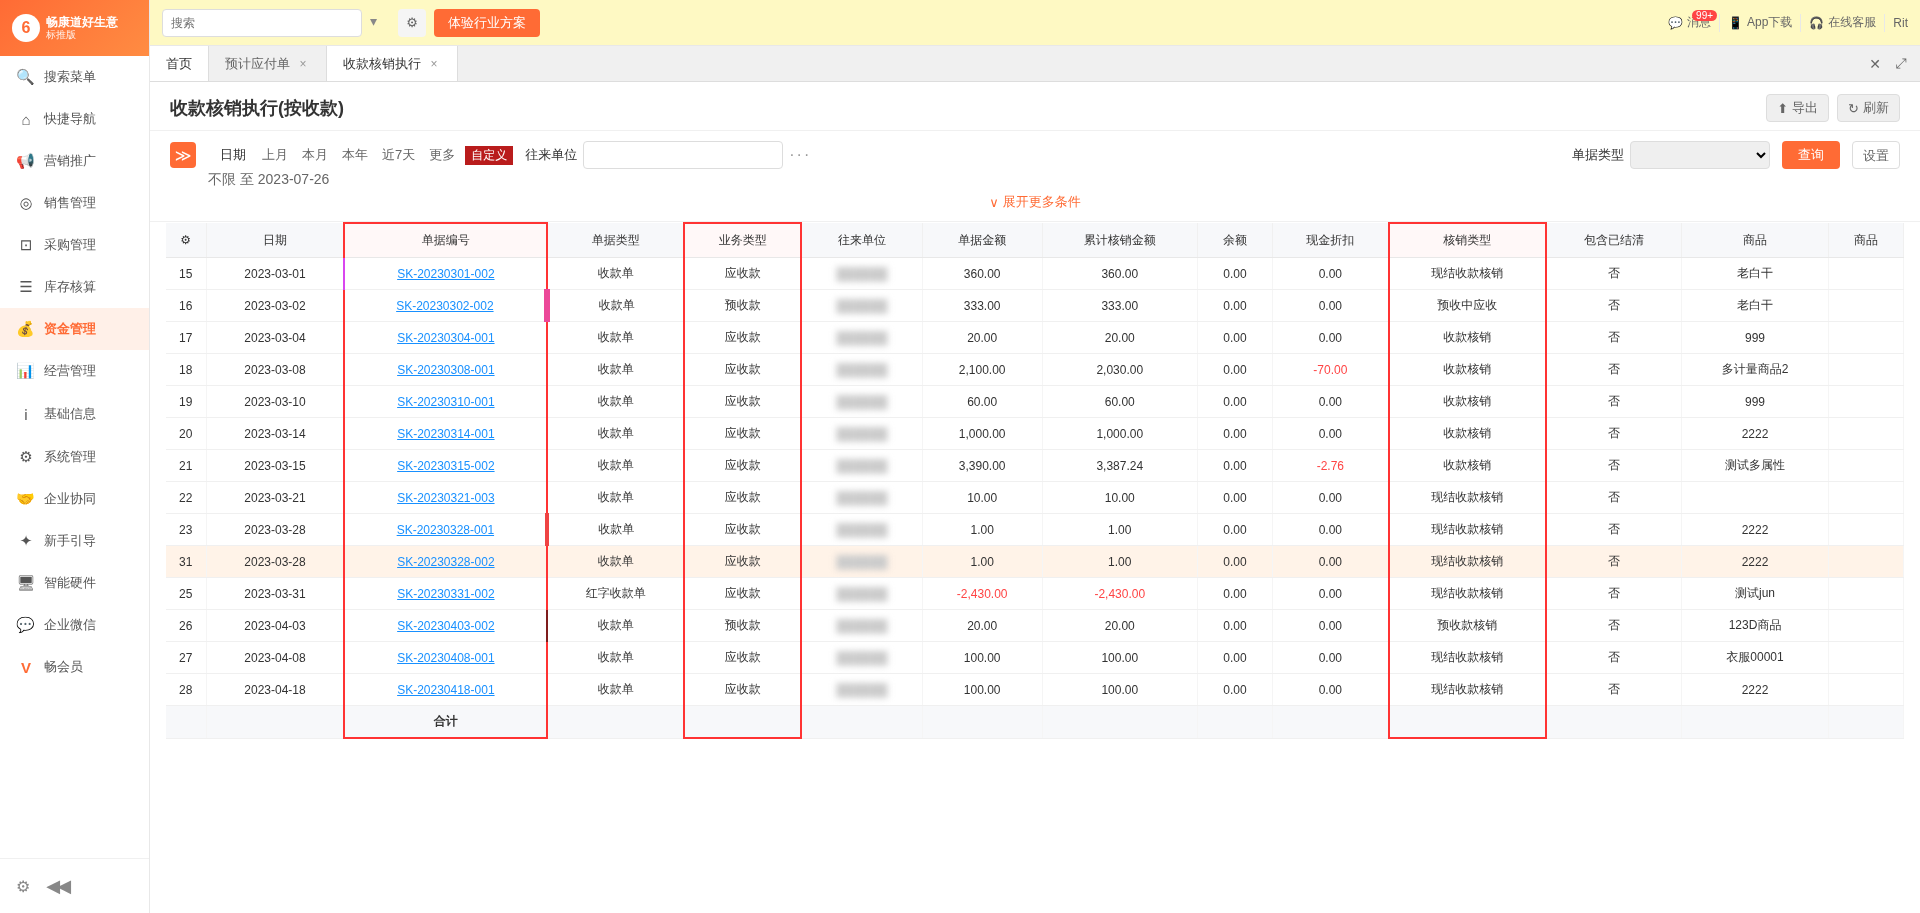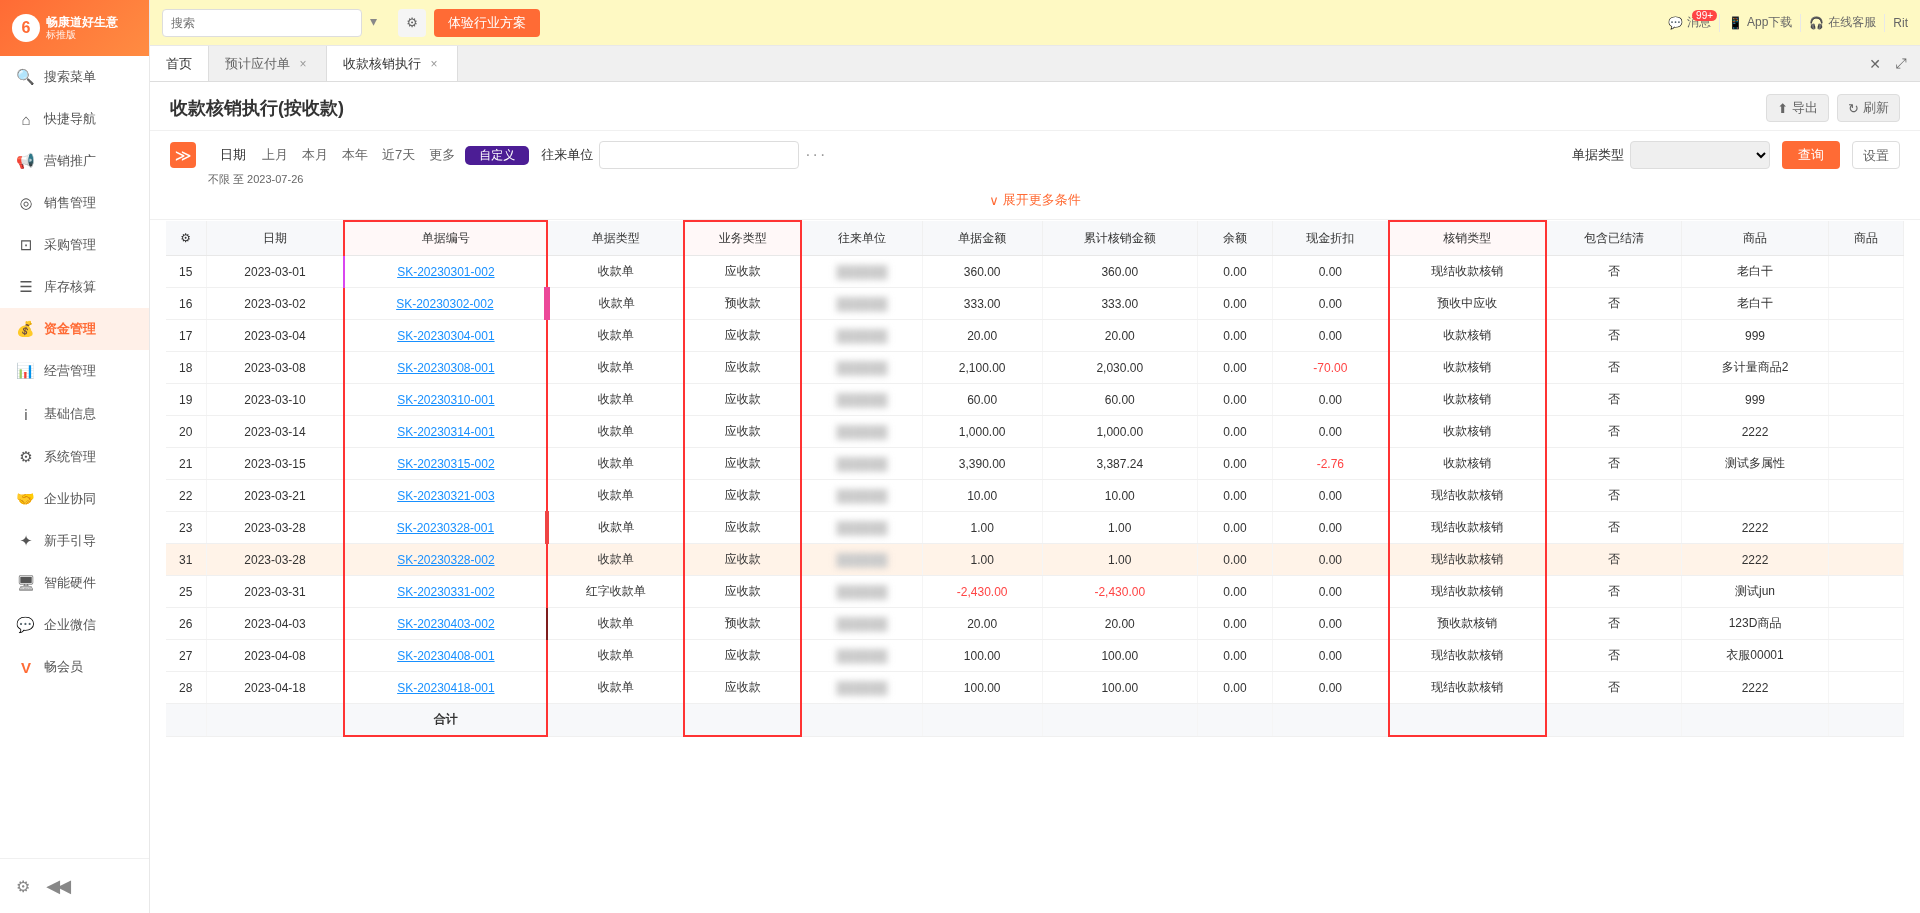--- a/index.html
+++ b/index.html
@@ -52,22 +52,22 @@
     .btn-export { display: flex; align-items: center; gap: 4px; color: #666; font-size: 13px; cursor: pointer; border: 1px solid #ddd; border-radius: 4px; padding: 4px 10px; }
     .btn-refresh { display: flex; align-items: center; gap: 4px; color: #666; font-size: 13px; cursor: pointer; border: 1px solid #ddd; border-radius: 4px; padding: 4px 10px; }
 
     
     .filter-area { padding: 10px 20px; background: #fff; border-bottom: 1px solid #f0f0f0; }
     .filter-toggle { width: 26px; height: 26px; background: #ff6b35; color: #fff; border-radius: 4px; display: flex; align-items: center; justify-content: center; cursor: pointer; font-size: 16px; margin-right: 12px; }
     .filter-row { display: flex; align-items: center; gap: 12px; flex-wrap: wrap; }
     .filter-label { color: #333; font-size: 13px; white-space: nowrap; }
     .filter-date-options { display: flex; align-items: center; gap: 6px; }
     .filter-date-opt { color: #666; font-size: 13px; cursor: pointer; padding: 2px 4px; }
-    .filter-date-custom { background: #4c1d95; color: #fff; font-size: 12px; padding: 1px 14px; border-radius: 5px; cursor: pointer; }
-    .filter-date-range { color: #666; font-size: 11px; }
+    .filter-date-custom { background: #b91c1c; color: #fff; font-size: 12px; padding: 1px 6px; border-radius: 0; cursor: pointer; }
+    .filter-date-range { color: #666; font-size: 14px; }
     .filter-partner-area { display: flex; align-items: center; gap: 6px; flex: 1; }
     .filter-input { height: 28px; border: 1px solid #ddd; border-radius: 4px; padding: 0 8px; font-size: 13px; min-width: 150px; }
     .filter-dots { color: #999; font-size: 16px; cursor: pointer; letter-spacing: 2px; }
     .filter-type-area { display: flex; align-items: center; gap: 6px; }
     .filter-select { height: 28px; border: 1px solid #ddd; border-radius: 4px; padding: 0 8px; font-size: 13px; min-width: 140px; }
     .btn-query { background: #ff6b35; color: #fff; border: none; border-radius: 4px; padding: 5px 16px; cursor: pointer; font-size: 13px; height: 28px; }
     .btn-settings { color: #666; border: 1px solid #ddd; background: #fff; border-radius: 4px; padding: 5px 10px; cursor: pointer; font-size: 13px; height: 28px; }
     .expand-btn { color: #ff6b35; font-size: 13px; cursor: pointer; display: flex; align-items: center; gap: 4px; }
     .filter-row2 { display: flex; align-items: center; justify-content: center; margin-top: 4px; }
 

